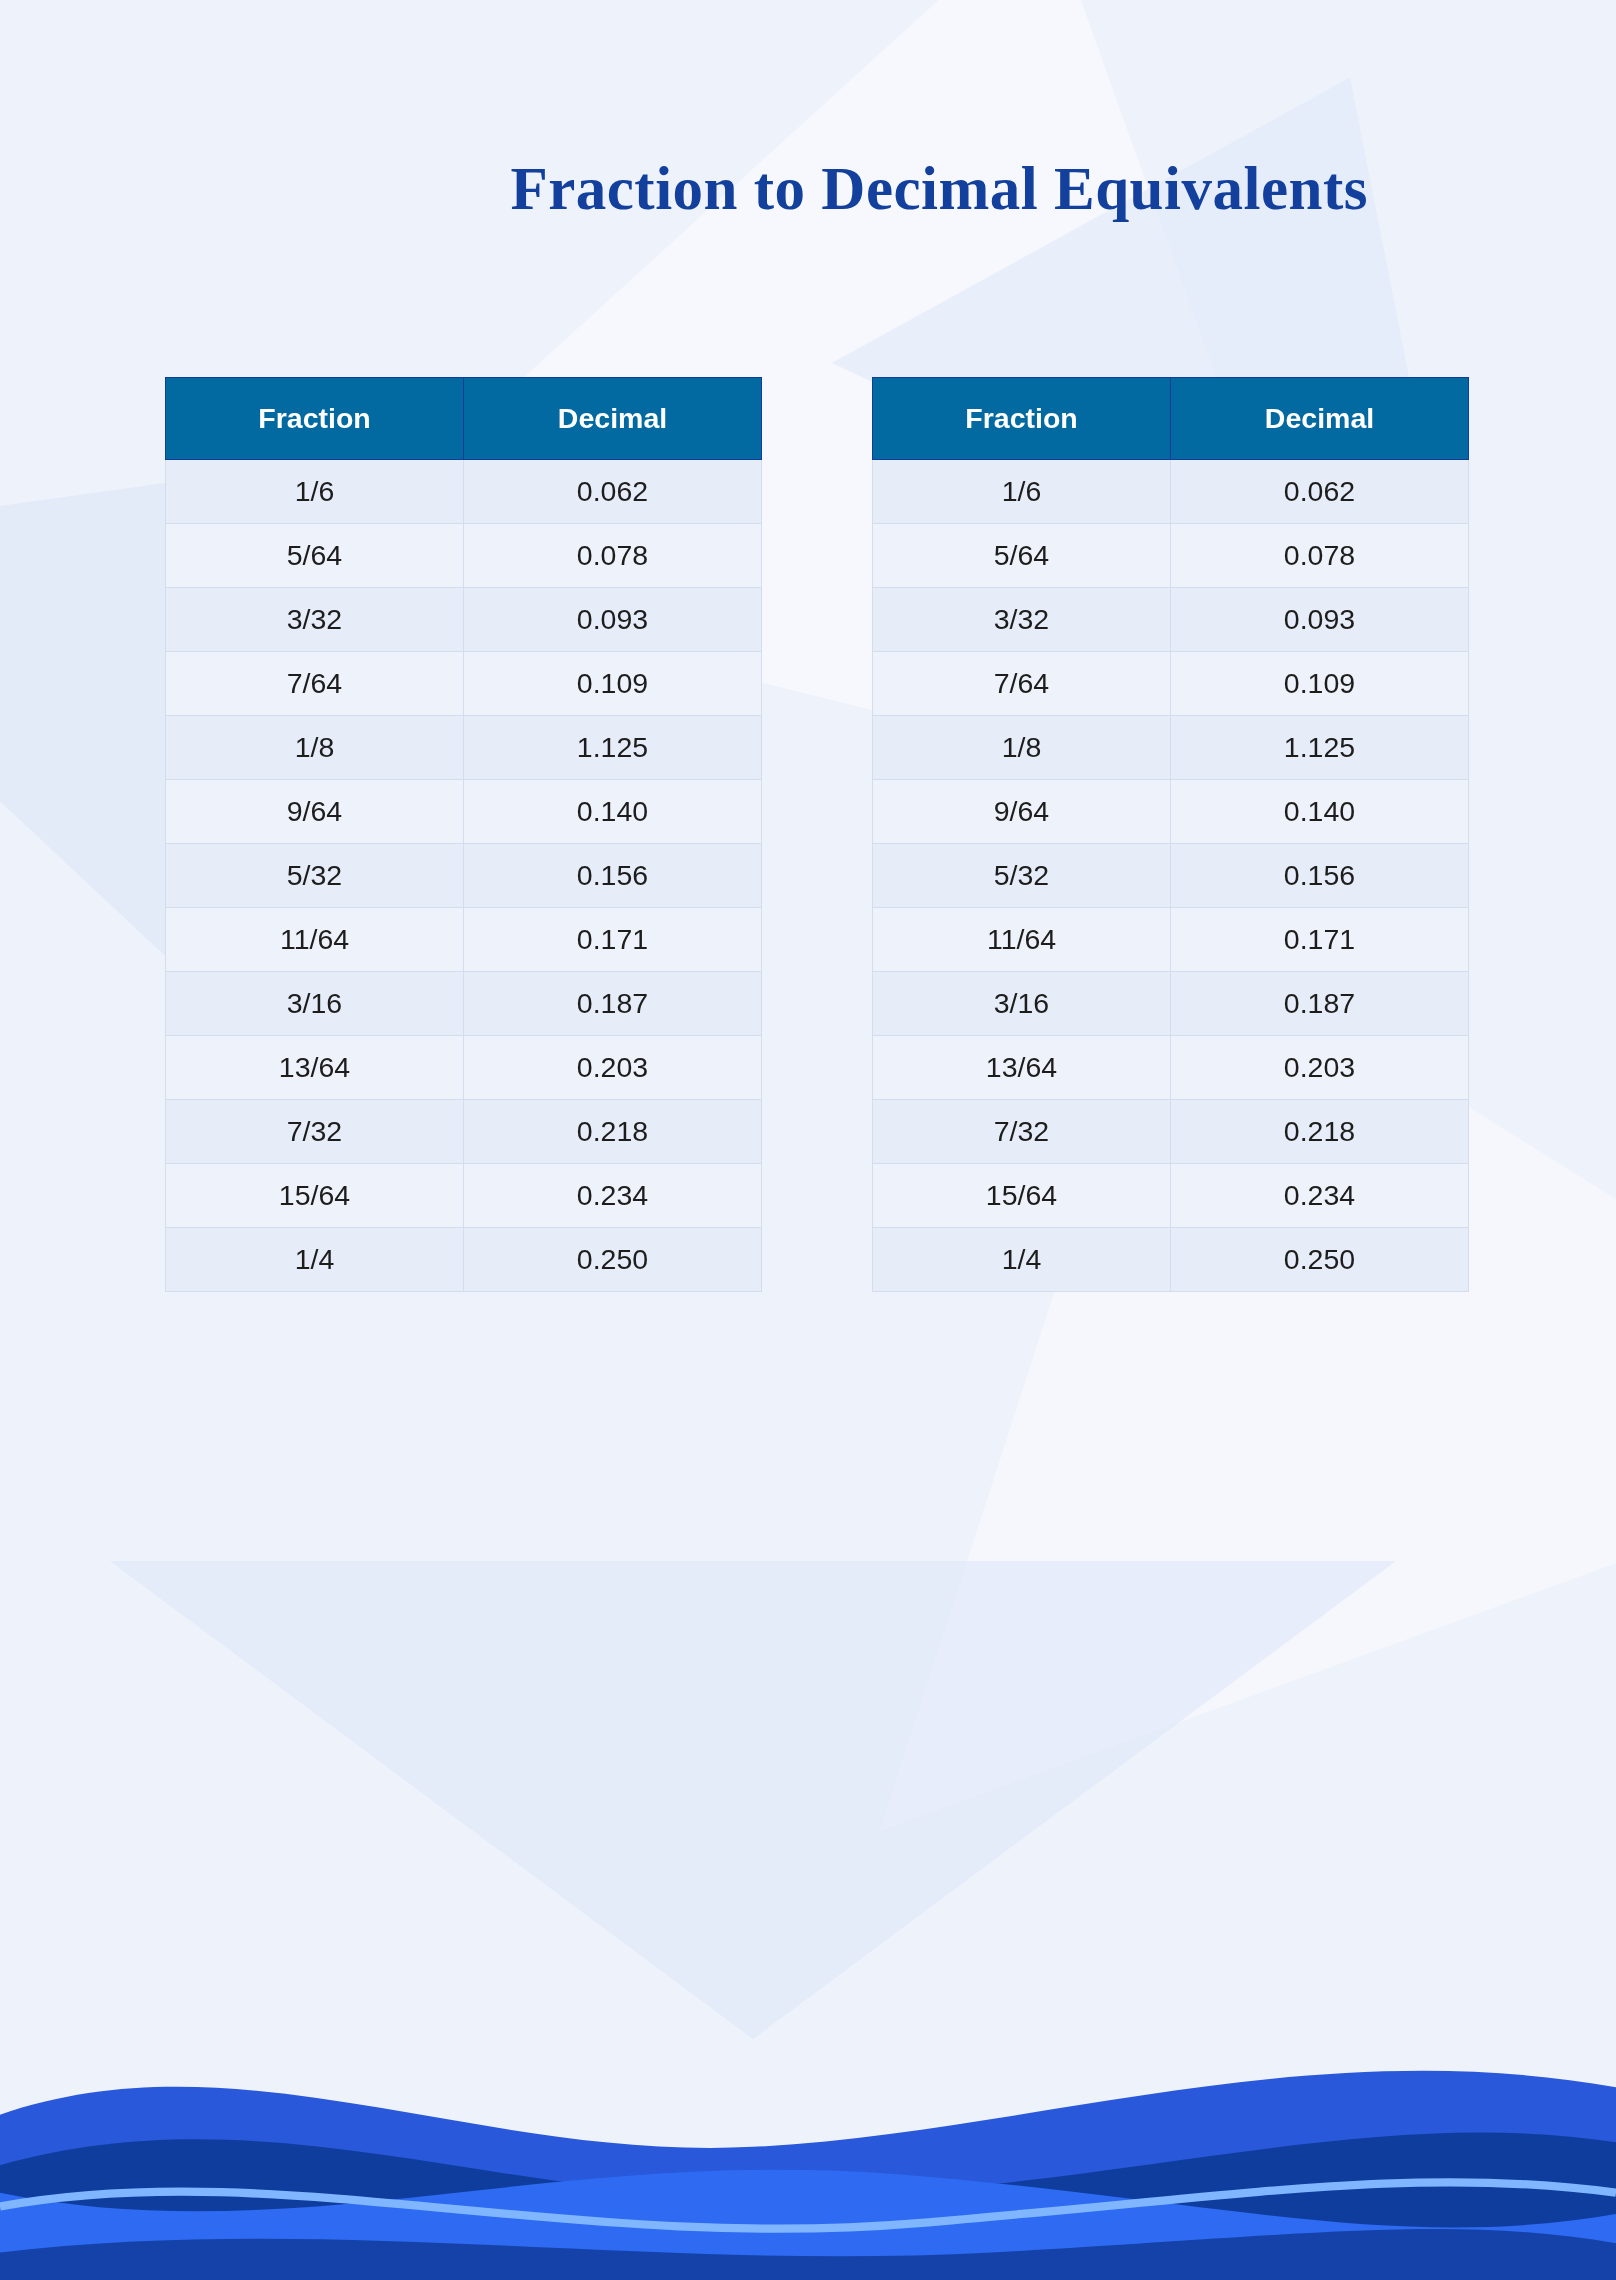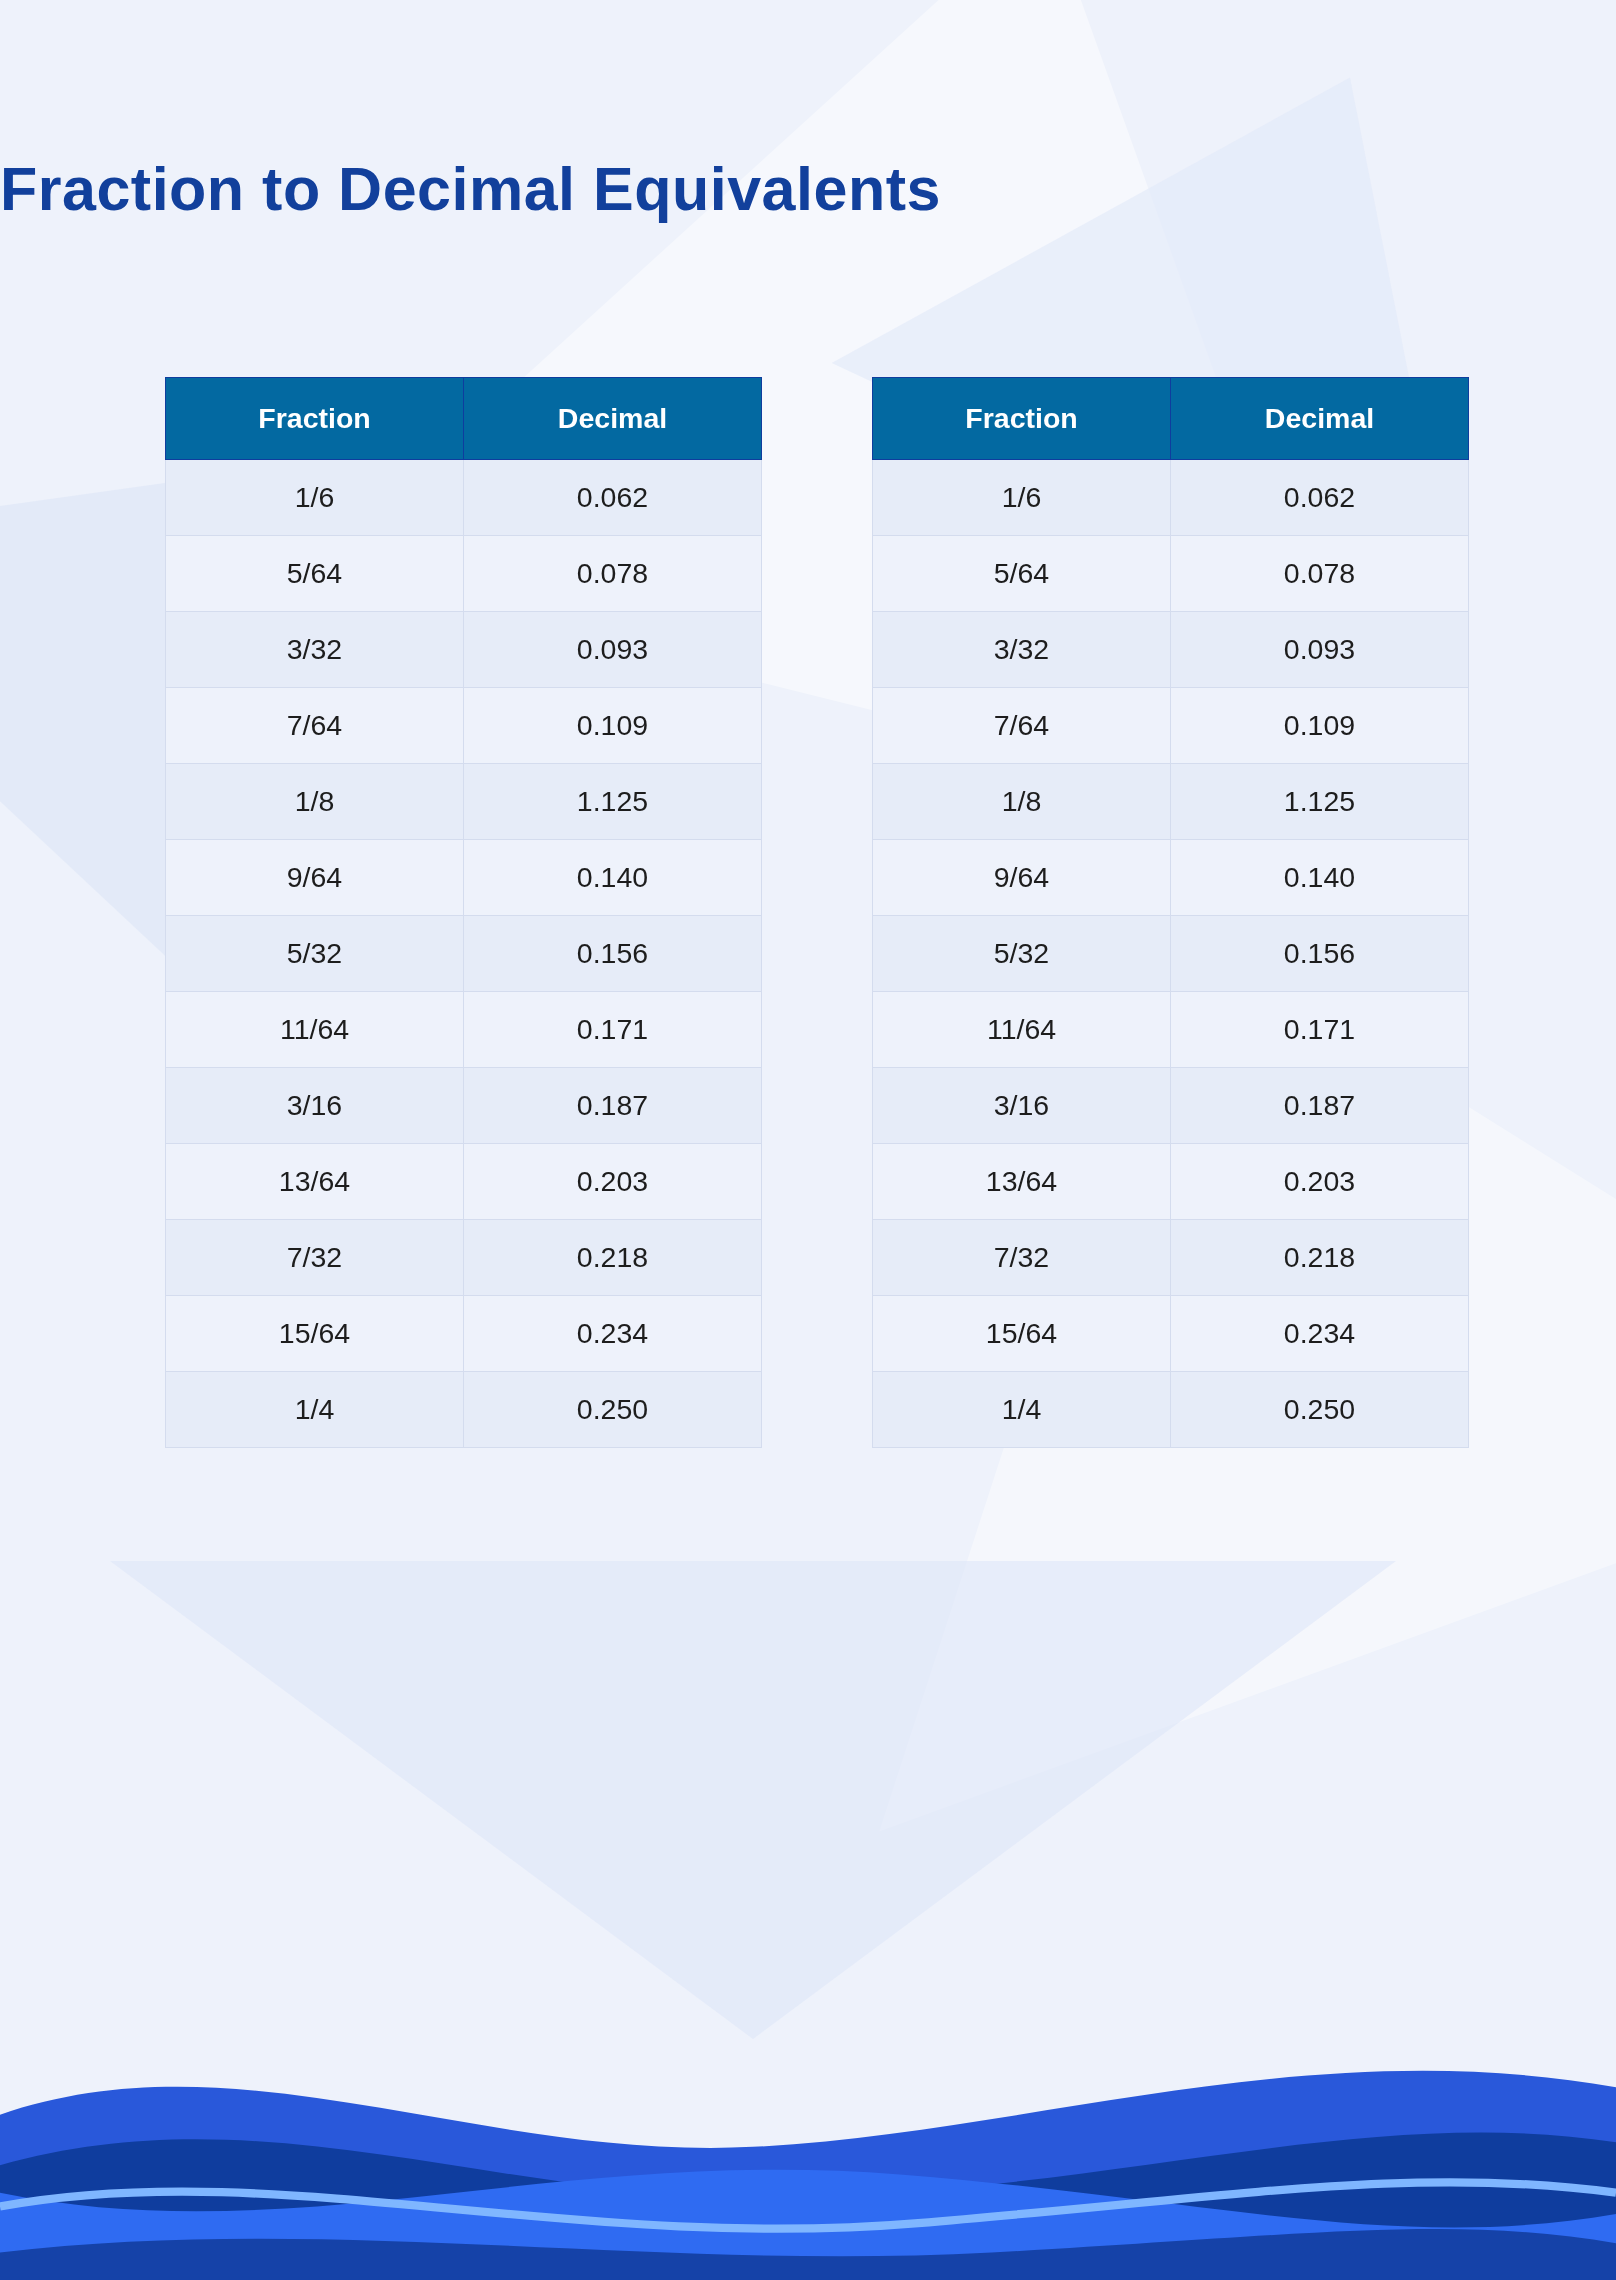--- a/index.html
+++ b/index.html
@@ -77,22 +77,22 @@
     position: relative;
     z-index: 2;
     width: 1616px;
     height: 2280px;
   }
   .title {
     position: absolute;
     top: 154px;
     left: 0;
     width: 1368px;
-    text-align: left;
-    font-family: Liberation Sans, sans-serif;
+    text-align: right;
+    font-family: Liberation Serif, serif;
     font-weight: bold;
     font-size: 61px;
     letter-spacing: 0.5px;
     color: #12409c;
   }
 
   .tables-wrap {
     position: absolute;
     top: 377px;
     left: 165px;
@@ -111,21 +111,21 @@
     color: #ffffff;
     font-size: 28.5px;
     font-weight: bold;
     padding: 24px 0;
     border: 0.9px solid #0f3d9e;
   }
   table.frac-table td {
     font-size: 28.5px;
     color: #1d1d1d;
     text-align: center;
-    padding: 21px 0;
+    padding: 15px 0;
     border: 0.9px solid #d4dcee;
     background: #eaeff9;
   }
   table.frac-table tr:nth-child(odd) td {
     background: #e6ecf8;
   }
   table.frac-table tr:nth-child(even) td {
     background: #eef2fb;
   }
 

